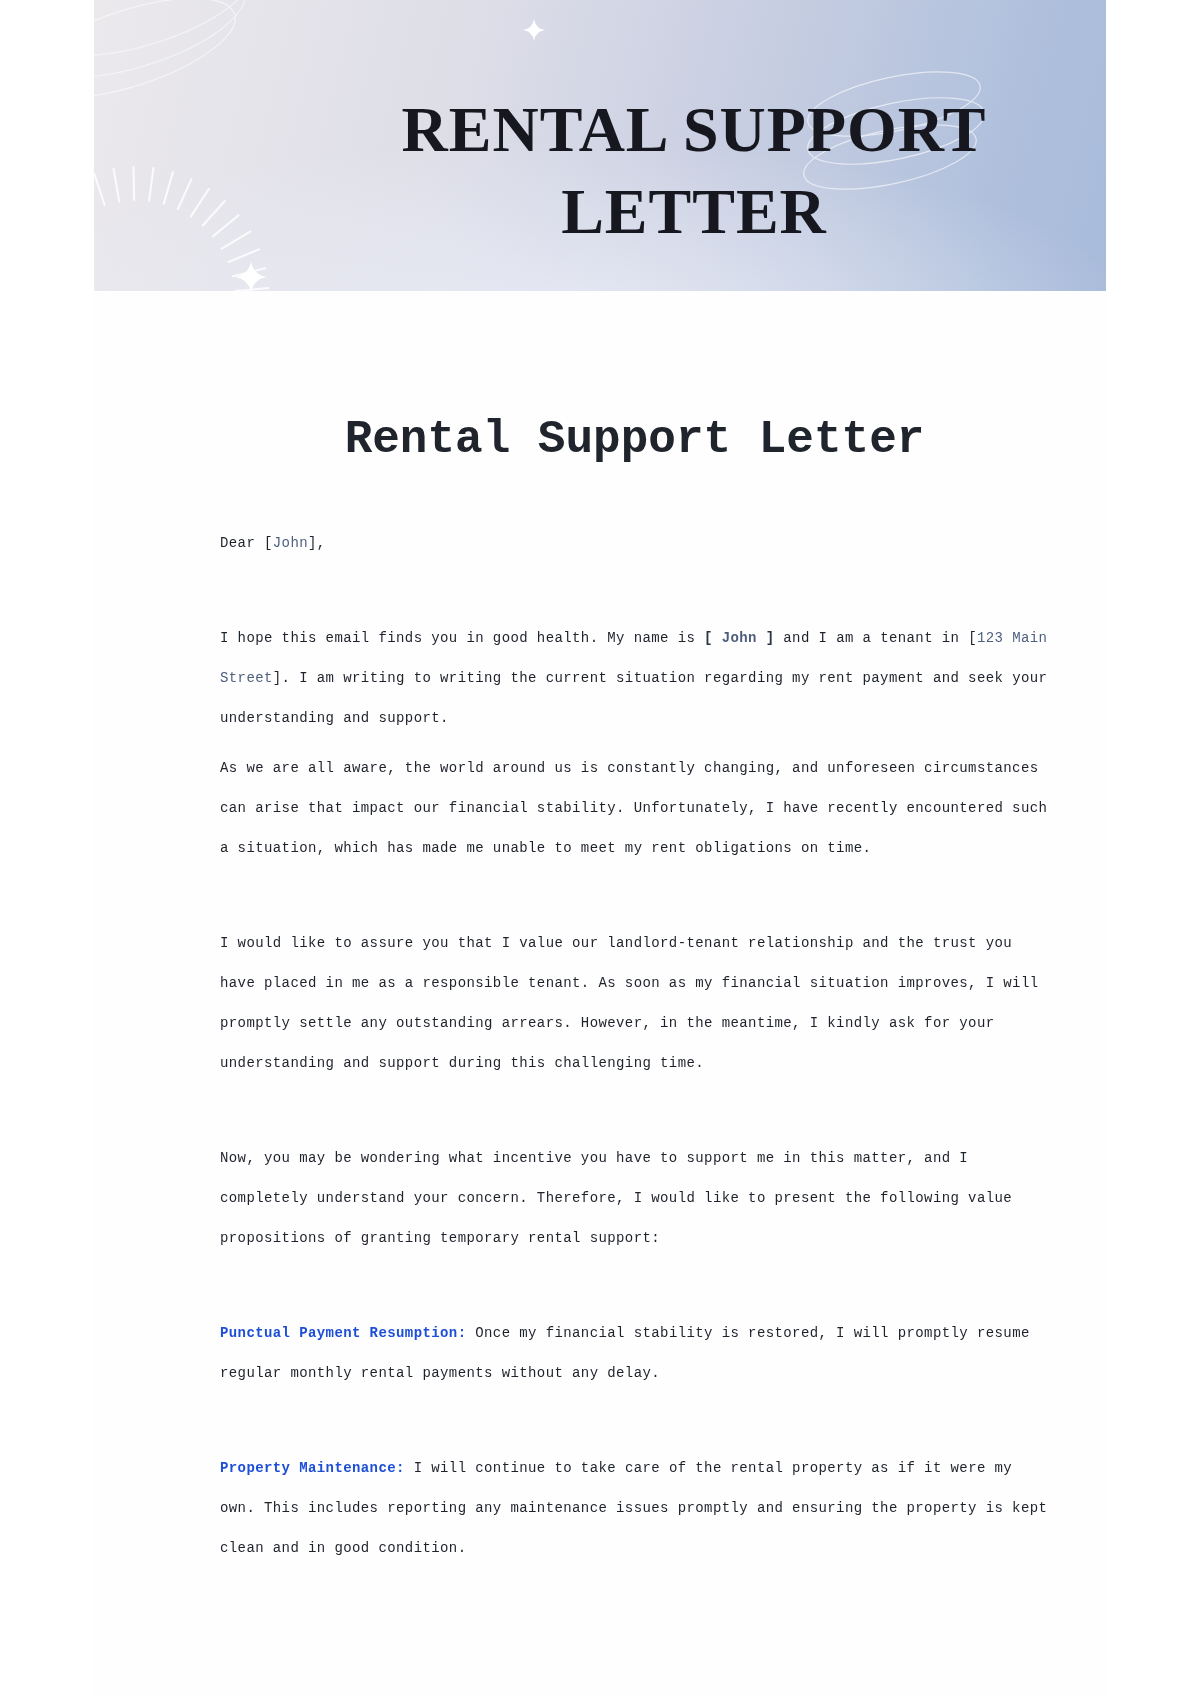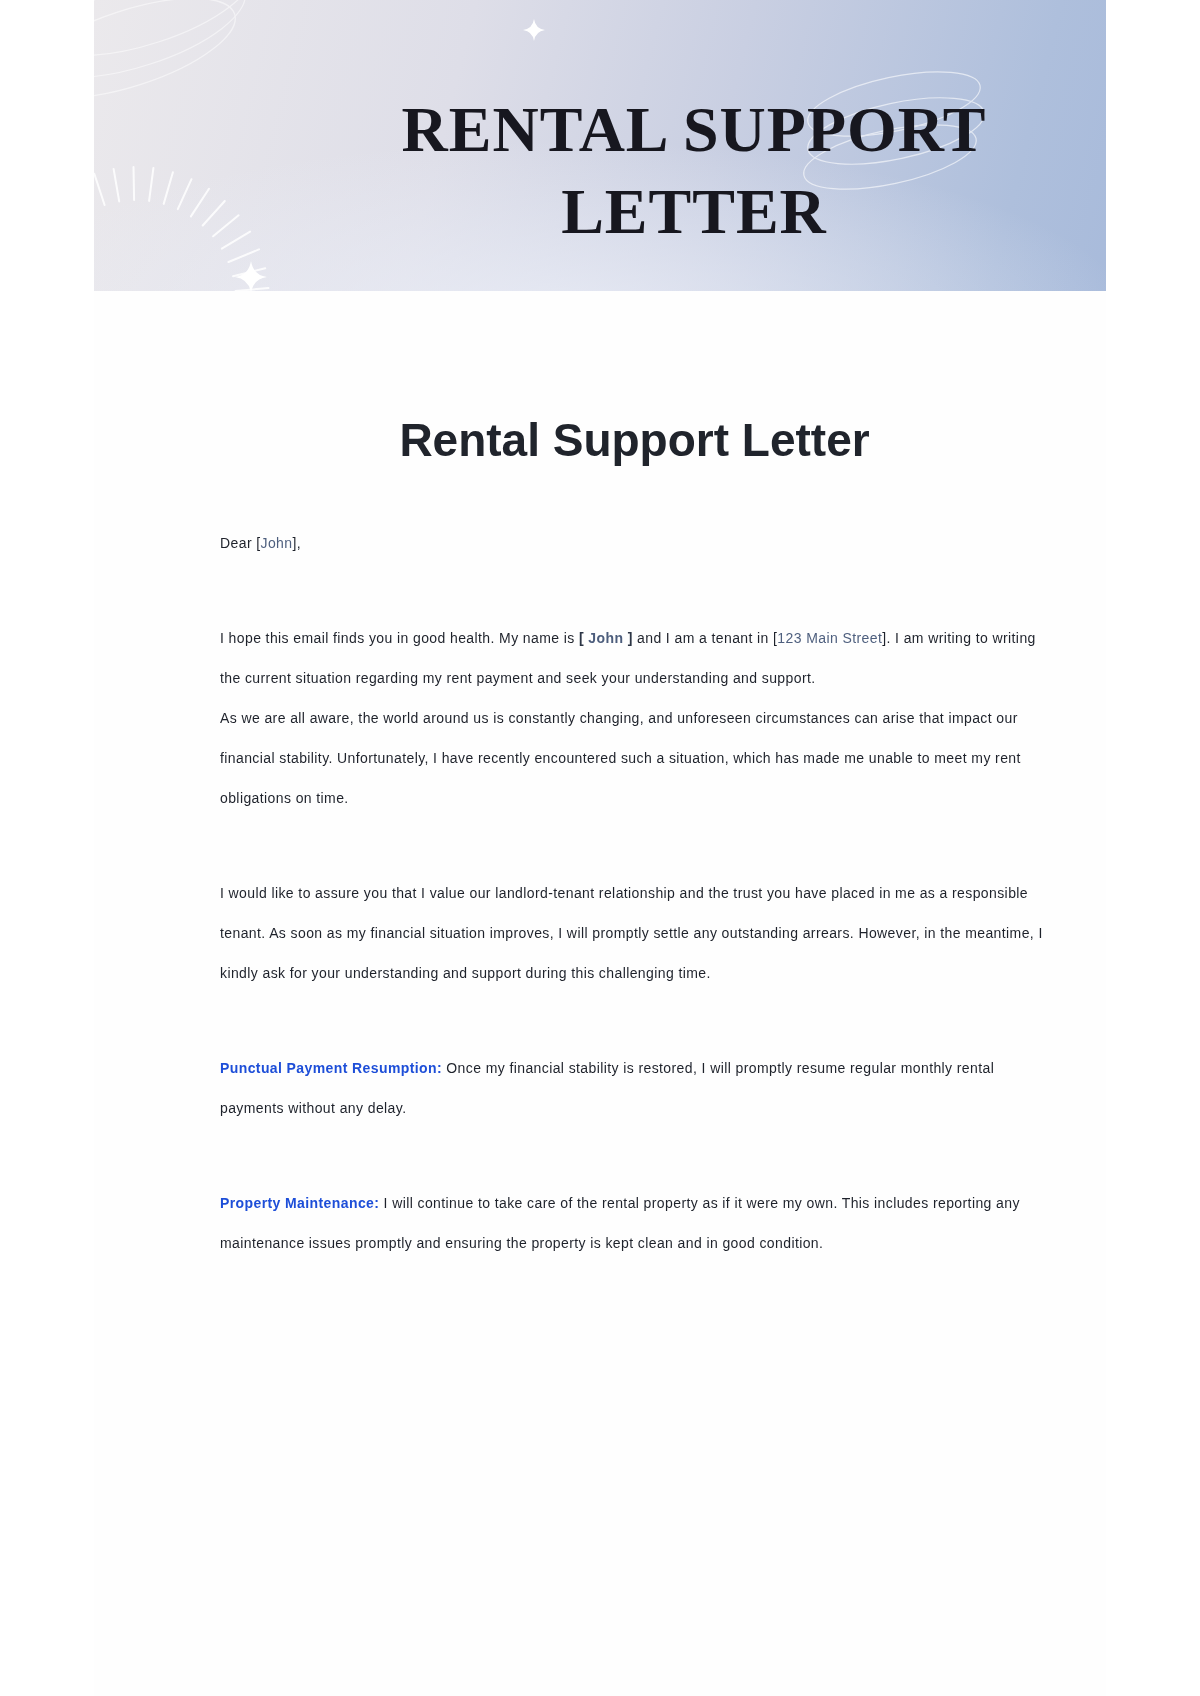--- a/index.html
+++ b/index.html
@@ -28,39 +28,40 @@
     font-weight:600;
     font-size:64px;line-height:82px;
     letter-spacing:1px;
     color:#17171f;
   }
   
   .letter{
     position:relative;
     padding:0 57px 0 126px;
     color:#1e222b;
+    font-family:Liberation Mono, monospace;
   }
   .heading{
     margin:121px 0 0 0;
     font-size:46px;line-height:56px;
     font-weight:bold;
     text-align:center;
     color:#20242c;
     letter-spacing:0;
   }
   .dear{margin:52px 0 0 0;}
   .para{
     margin:55px 0 0 0;
     font-size:14px;
     line-height:40px;
     letter-spacing:0.4px;
     color:#1e222b;
     max-width:952px;
   }
-  .para.cont{margin-top:0;}
+  .para.cont{margin-top:10px;}
   .ph{color:#4e5f7e;}          
   .ph-b{color:#4c5d7c;font-weight:bold;}
   .br-b{color:#2c3545;font-weight:bold;}
   .lead{font-weight:bold;color:#1d4ed8;}
 </style>
 </head>
 <body>
 
 <div class="page">
 
@@ -145,19 +146,20 @@
     <h1 class="heading">Rental Support Letter</h1>
 
     <p class="para dear"><span>Dear [</span><span class="ph">John</span><span>],</span></p>
 
     <p class="para"><span>I hope this email finds you in good health. My name is </span><span class="br-b">[ </span><span class="ph-b">John</span><span class="br-b"> ]</span><span> and I am a tenant in [</span><span class="ph">123 Main Street</span><span>]. I am writing to writing the current situation regarding my rent payment and seek your understanding and support.</span></p>
 
     <p class="para cont">As we are all aware, the world around us is constantly changing, and unforeseen circumstances can arise that impact our financial stability. Unfortunately, I have recently encountered such a situation, which has made me unable to meet my rent obligations on time.</p>
 
     <p class="para">I would like to assure you that I value our landlord-tenant relationship and the trust you have placed in me as a responsible tenant. As soon as my financial situation improves, I will promptly settle any outstanding arrears. However, in the meantime, I kindly ask for your understanding and support during this challenging time.</p>
 
+    <p class="para">Now, you may be wondering what incentive you have to support me in this matter, and I completely understand your concern. Therefore, I would like to present the following value propositions of granting temporary rental support:</p>
 
     <p class="para"><span class="lead">Punctual Payment Resumption:</span><span> Once my financial stability is restored, I will promptly resume regular monthly rental payments without any delay.</span></p>
 
     <p class="para"><span class="lead">Property Maintenance:</span><span> I will continue to take care of the rental property as if it were my own. This includes reporting any maintenance issues promptly and ensuring the property is kept clean and in good condition.</span></p>
 
   </div>
 </div>
 
 </body></html>

